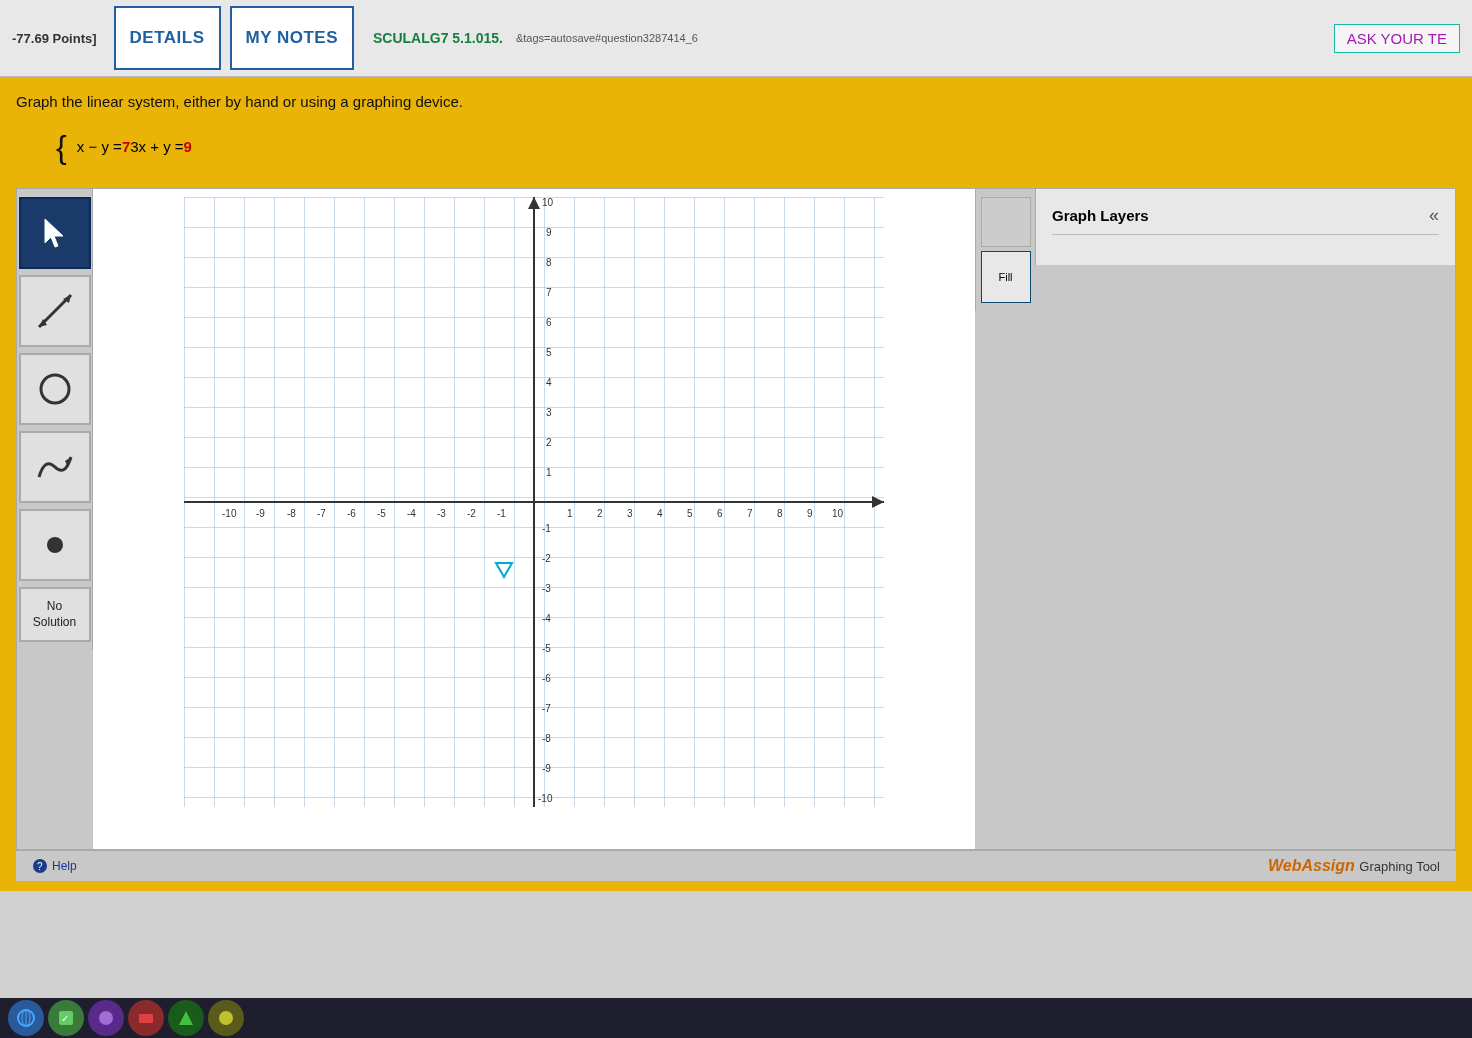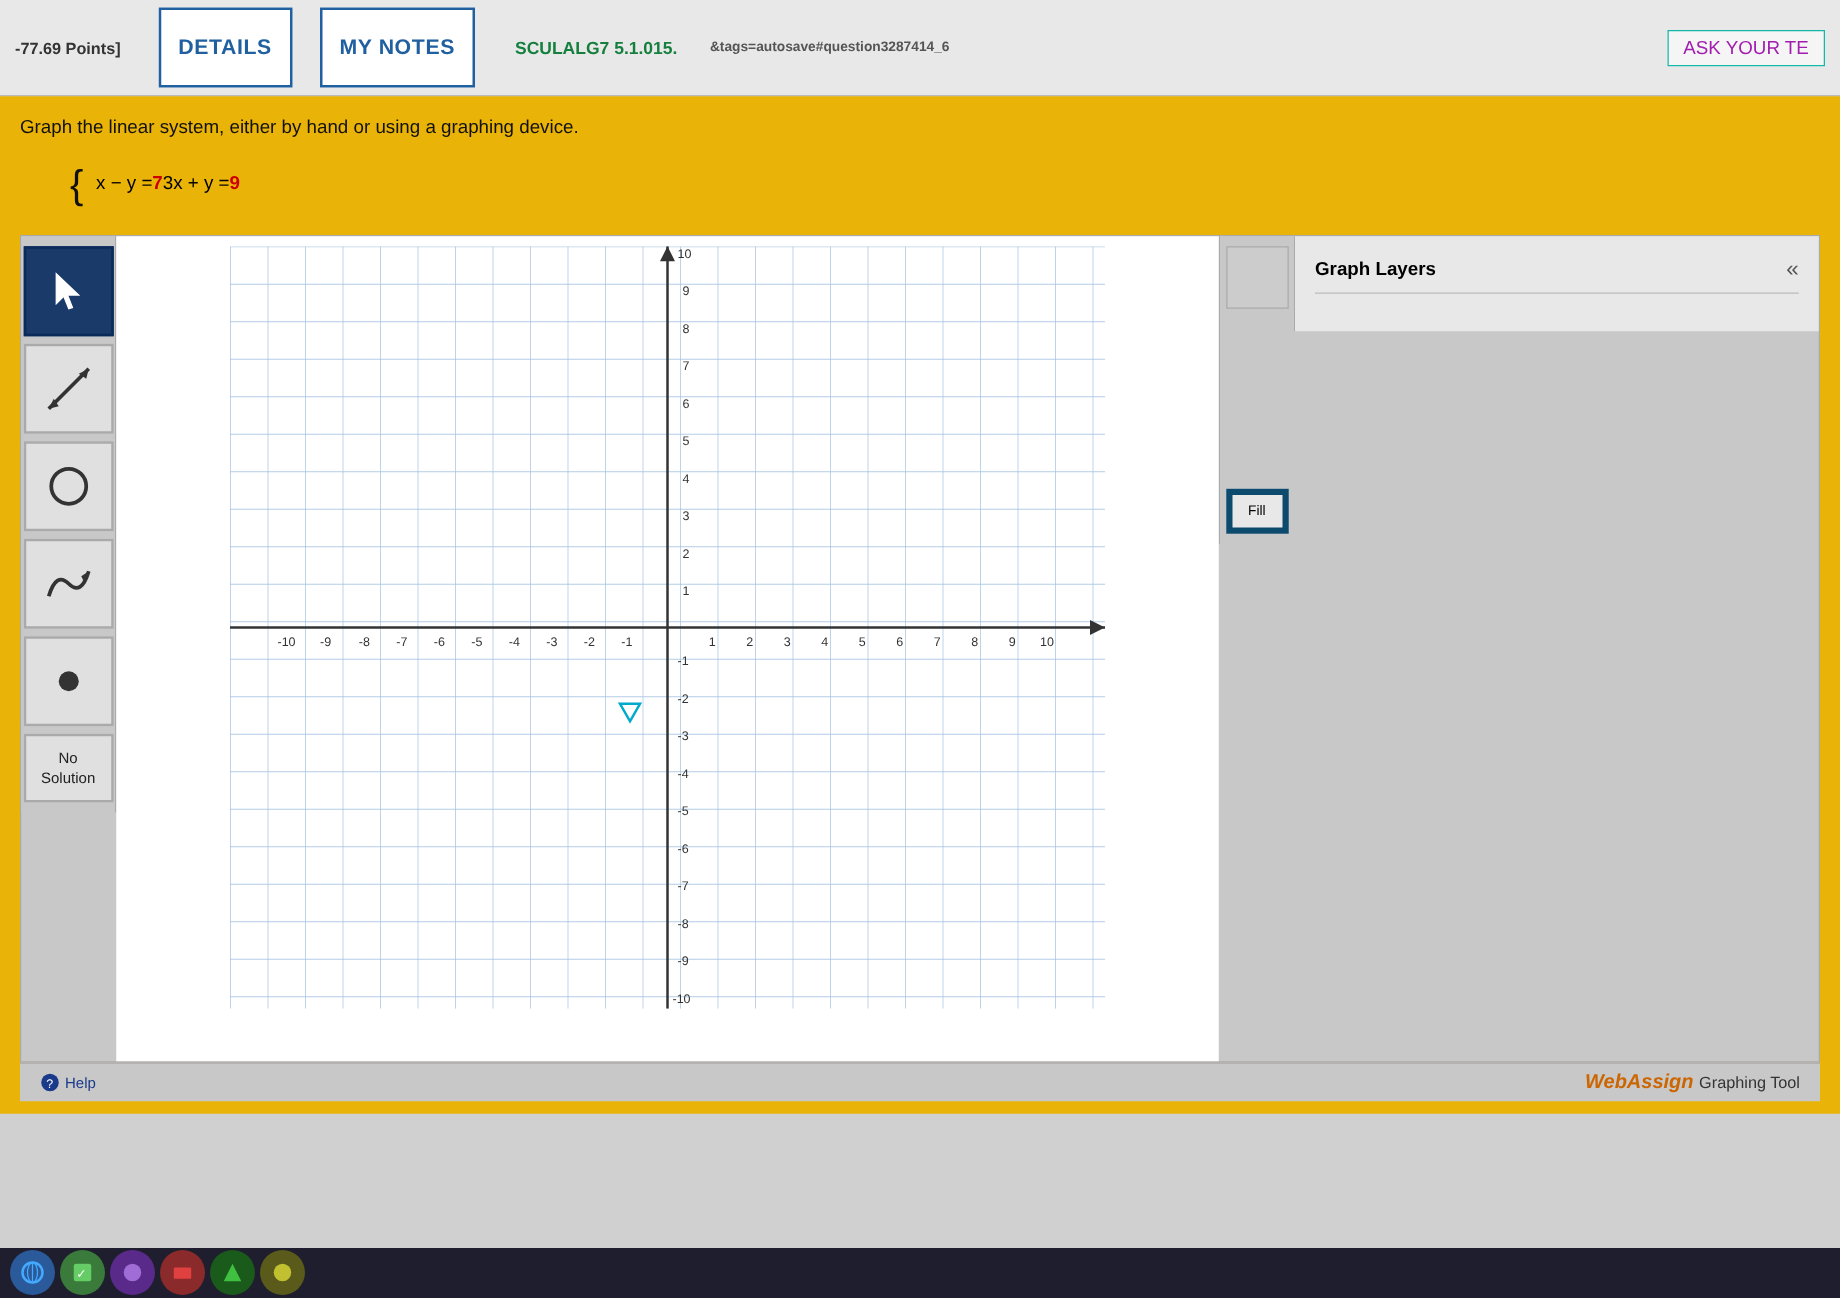--- a/index.html
+++ b/index.html
@@ -11,21 +11,21 @@
       overflow-x: hidden;
     }
 
     
     .top-bar {
       background: #e8e8e8;
       display: flex;
       align-items: center;
       padding: 6px 12px;
       border-bottom: 1px solid #bbb;
-      gap: 22px;
+      gap: 9px;
     }
     .points-label {
       font-size: 13px;
       font-weight: bold;
       color: #333;
       margin-right: 8px;
     }
     .btn-details, .btn-mynotes {
       border: 2px solid #2060a0;
       background: white;
@@ -39,21 +39,20 @@
     .course-label {
       font-size: 14px;
       font-weight: bold;
       color: #15803d;
       margin-left: 10px;
     }
     .url-label {
       font-size: 11px;
       color: #555;
       margin-left: 4px;
-      font-weight: bold;
     }
     .ask-teacher-btn {
       margin-left: auto;
       border: 1px solid #14b8a6;
       background: #f5f5f5;
       font-size: 15px;
       padding: 5px 12px;
       cursor: pointer;
       color: #a21caf;
     }
@@ -190,26 +189,25 @@
       background: #c8c8c8;
       display: flex;
       flex-direction: column;
       align-items: center;
       padding: 8px 4px;
       border-left: 1px solid #aaa;
     }
 
     .fill-btn {
       width: 50px;
-      height: 36px;
+      height: 52px;
       background: #e8e8e8;
-      border: 5px solid #0c4a6e;
+      border: 1px solid #0c4a6e;
       font-size: 11px;
       cursor: pointer;
-      margin-top: 140px;
     }
 
     
     .graph-layers-panel {
       width: 420px;
       background: #e8e8e8;
       border-left: 1px solid #aaa;
       padding: 16px;
     }
 

